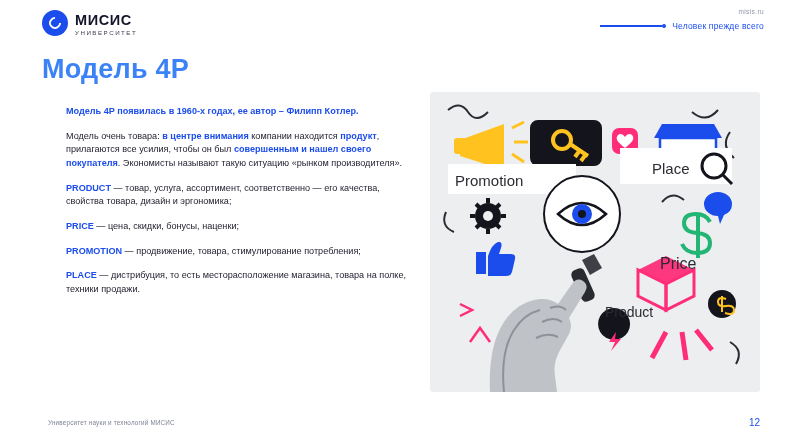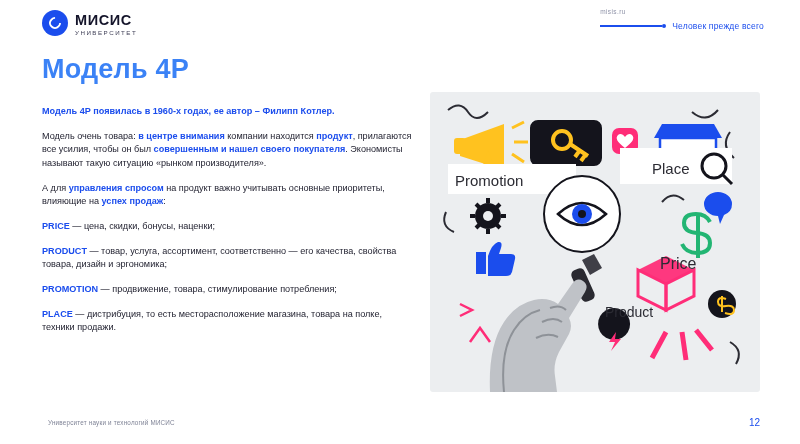--- a/index.html
+++ b/index.html
@@ -61,20 +61,21 @@
     font-size: 6.2px;
     letter-spacing: 1.5px;
     color: #43435a;
     margin-top: 2px;
   }
 
   .header-right {
     position: absolute;
     right: 36px;
     top: 8px;
+    text-align: right;
   }
   .site-url {
     font-size: 6.5px;
     color: #8f93a8;
     letter-spacing: 0.4px;
     margin-bottom: 6px;
   }
   .tagline-row {
     display: flex;
     align-items: center;
@@ -112,21 +113,21 @@
   
   .body-col {
     position: absolute;
     left: 42px;
     top: 96px;
     width: 370px;
     font-size: 9.1px;
     line-height: 1.5;
     color: #1d1d2c;
   }
-  .para { margin-bottom: 11px; }
+  .para { margin-bottom: 11px; margin-left: 24px; }
   .para:last-child { margin-bottom: 0; }
   .b  { color: #1b4ded; font-weight: bold; }
   .term { color: #1b4ded; font-weight: bold; }
 
   
   .art {
     position: absolute;
     left: 430px;
     top: 92px;
     width: 330px;
@@ -184,23 +185,22 @@
       <div class="tagline">Человек прежде всего</div>
     </div>
   </div>
 </div>
 
 <div class="slide-title">Модель 4Р</div>
 
 <div class="body-col">
   <p class="para"><span class="b">Модель </span><span class="b">4P появилась в 1960-х годах, ее автор – </span><span class="b">Филипп Котлер.</span></p>
   <p class="para"><span>Модель очень товара: </span><span class="b">в центре внимания</span><span> компании находится </span><span class="b">продукт</span><span>, прилагаются все усилия, чтобы он был </span><span class="b">совершенным и нашел своего покупателя</span><span>. Экономисты называют такую ситуацию «рынком производителя».</span></p>
-  <p class="para"><span>А для </span><span class="b">управления спросом</span><span> на продукт важно учитывать основные приоритеты, влияющие на </span><span class="b">успех продаж</span><span>:</span></p>
+  <p class="para"><span class="term">PRODUCT</span><span> — товар, услуга, ассортимент, соответственно — его качества, свойства товара, дизайн и эргономика;</span></p>
   <p class="para"><span class="term">PRICE</span><span> — цена, скидки, бонусы, наценки;</span></p>
-  <p class="para"><span class="term">PRODUCT</span><span> — товар, услуга, ассортимент, соответственно — его качества, свойства товара, дизайн и эргономика;</span></p>
   <p class="para"><span class="term">PROMOTION</span><span> — продвижение, товара, стимулирование потребления;</span></p>
   <p class="para"><span class="term">PLACE</span><span> — дистрибуция, то есть месторасположение магазина, товара на полке, техники продажи.</span></p>
 </div>
 
 <div class="art">
   <svg width="330" height="300" viewBox="0 0 330 300">
 
     <path d="M18 18 q12 -10 20 2 q8 12 20 0" stroke="#2b2b33" stroke-width="2" fill="none"></path>
     <path d="M262 20 q14 12 26 -2" stroke="#2b2b33" stroke-width="2" fill="none"></path>
     <path d="M300 40 q-10 14 4 26" stroke="#2b2b33" stroke-width="2" fill="none"></path>

